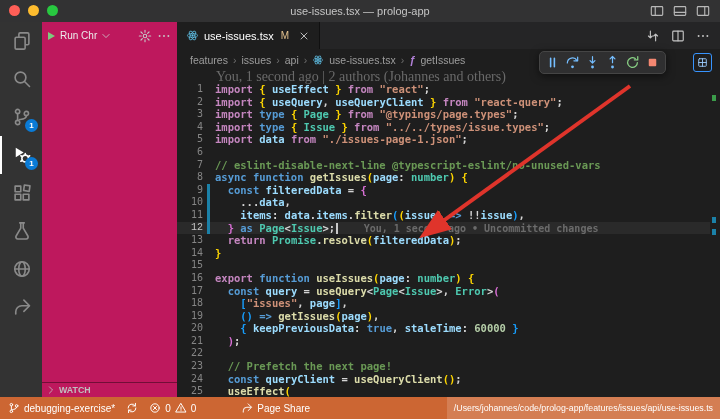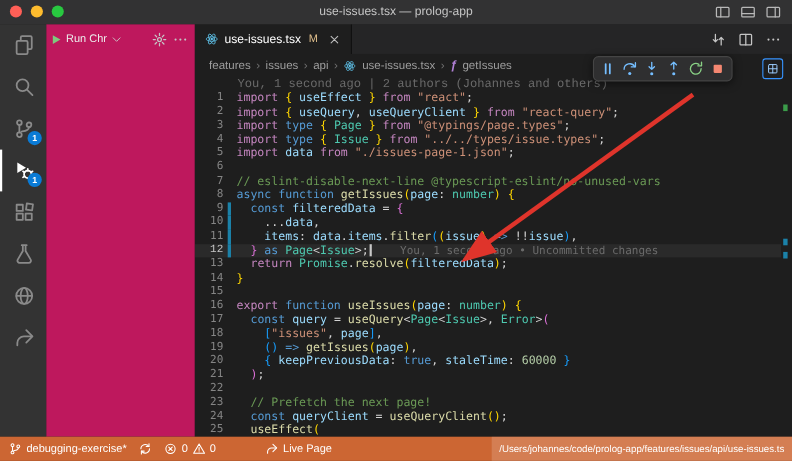--- a/index.html
+++ b/index.html
@@ -68,29 +68,29 @@
   .dt-btn{width:17px;height:17px;display:flex;align-items:center;justify-content:center;}
   .dt-btn .icon{width:15px;height:15px;}
   .c-blue{color:#75beff}.c-green{color:#89d185}.c-red{color:#f48771}
   .float-icon{position:absolute;top:31px;right:8px;width:17px;height:17px;border:1px solid #3794ff;
               border-radius:3px;color:#9ccdff;display:flex;align-items:center;justify-content:center;z-index:9;}
   .float-icon .icon{width:11px;height:11px;}
 
   .code{position:absolute;top:49px;left:0;right:10px;bottom:0;
         font-family:"DejaVu Sans Mono","Liberation Mono",monospace;font-size:10.5px;line-height:12.6px;
         color:#d4d4d4;white-space:pre;overflow:hidden;}
-  .codelens{height:12px;line-height:12px;padding-left:39px;font-family:Liberation Mono, monospace;
-            font-size:11px;color:#6a6a6a;}
+  .codelens{height:12px;line-height:12px;padding-left:39px;font-family:Liberation Serif, serif;
+            font-size:14px;color:#6a6a6a;}
   .line{display:flex;height:12.6px;}
   .line.current{background:rgba(255,255,255,.055);}
   .num{flex:none;width:26px;text-align:right;color:#858585;font-size:10px;}
   .line.current .num{color:#c6c6c6;font-family:Liberation Mono, monospace;}
   .modbar{flex:none;width:3px;margin-left:4px;}
   .mod-m{background:#1b81a8;}
-  .ctext{padding-left:5px;}
+  .ctext{padding-left:5px;font-weight:bold;}
   .blame{color:#6b6b6b;padding-left:26px;font-size:10px;}
   .cursor{display:inline-block;width:1.5px;height:11px;background:#c8c8c8;vertical-align:middle;margin-left:1px;}
 
   .tk-kw{color:#c586c0}.tk-st{color:#569cd6}.tk-str{color:#ce9178}.tk-vr{color:#9cdcfe}
   .tk-fn{color:#dcdcaa}.tk-ty{color:#4ec9b0}.tk-cm{color:#6a9955}.tk-nm{color:#b5cea8}
   .tk-pn{color:#d4d4d4}.tk-b1{color:#ffd700}.tk-b2{color:#da70d6}.tk-b3{color:#179fff}
 
   .overview{position:absolute;top:49px;right:0;width:10px;bottom:0;}
   .ov-mark{position:absolute;left:2px;width:4px;height:6px;}
 
@@ -231,20 +231,28 @@
       </span>
     <span class="icon tool">
         <svg viewBox="0 0 16 16" fill="none" stroke="currentColor" stroke-width="1.3" stroke-linecap="round" stroke-linejoin="round">
           <circle cx="3" cy="8" r="1.1" fill="currentColor" stroke="none"></circle>
           <circle cx="8" cy="8" r="1.1" fill="currentColor" stroke="none"></circle>
           <circle cx="13" cy="8" r="1.1" fill="currentColor" stroke="none"></circle>
         </svg>
       </span>
   </div>
   <div class="sb-sections">
+      <div class="sec-row">
+        <span class="icon chev">
+          <svg viewBox="0 0 16 16" fill="none" stroke="currentColor" stroke-width="1.3" stroke-linecap="round" stroke-linejoin="round">
+            <path d="M5.5 3l5 5-5 5"></path>
+          </svg>
+        </span>
+        <span>WATCH</span>
+      </div>
     </div>
 </div>
 
 <div class="editor">
   <div class="tabbar">
     <div style="display:flex">
         <div class="tab active">
           <span class="icon">
             <svg viewBox="0 0 16 16" fill="none" stroke="#5fc1e8" stroke-width="0.9">
               <circle cx="8" cy="8" r="1.4" fill="#5fc1e8" stroke="none"></circle>
@@ -410,21 +418,21 @@
     <span>0</span>
   </div>
   <div class="sb-center">
     <div class="sb-item">
       <span class="icon">
           <svg viewBox="0 0 16 16" fill="none" stroke="currentColor" stroke-width="1.3" stroke-linecap="round" stroke-linejoin="round">
             <path d="M9.5 2.5L14 7l-4.5 4.5"></path>
             <path d="M13.5 7H7.8A4.8 4.8 0 0 0 3 11.8v1.7"></path>
           </svg>
         </span>
-      <span>Live Page</span>
+      <span>Page Share</span>
     </div>
   </div>
   <div class="sb-path">/Users/johannes/code/prolog-app/features/issues/api/use-issues.ts</div>
 </div>
 
 <svg class="arrow-overlay">
   <defs>
     <marker id="ah" markerWidth="8" markerHeight="8" refX="4" refY="3" orient="auto">
       <path d="M0,0 L8,3 L0,6 z" fill="#df342b"></path>
     </marker>

